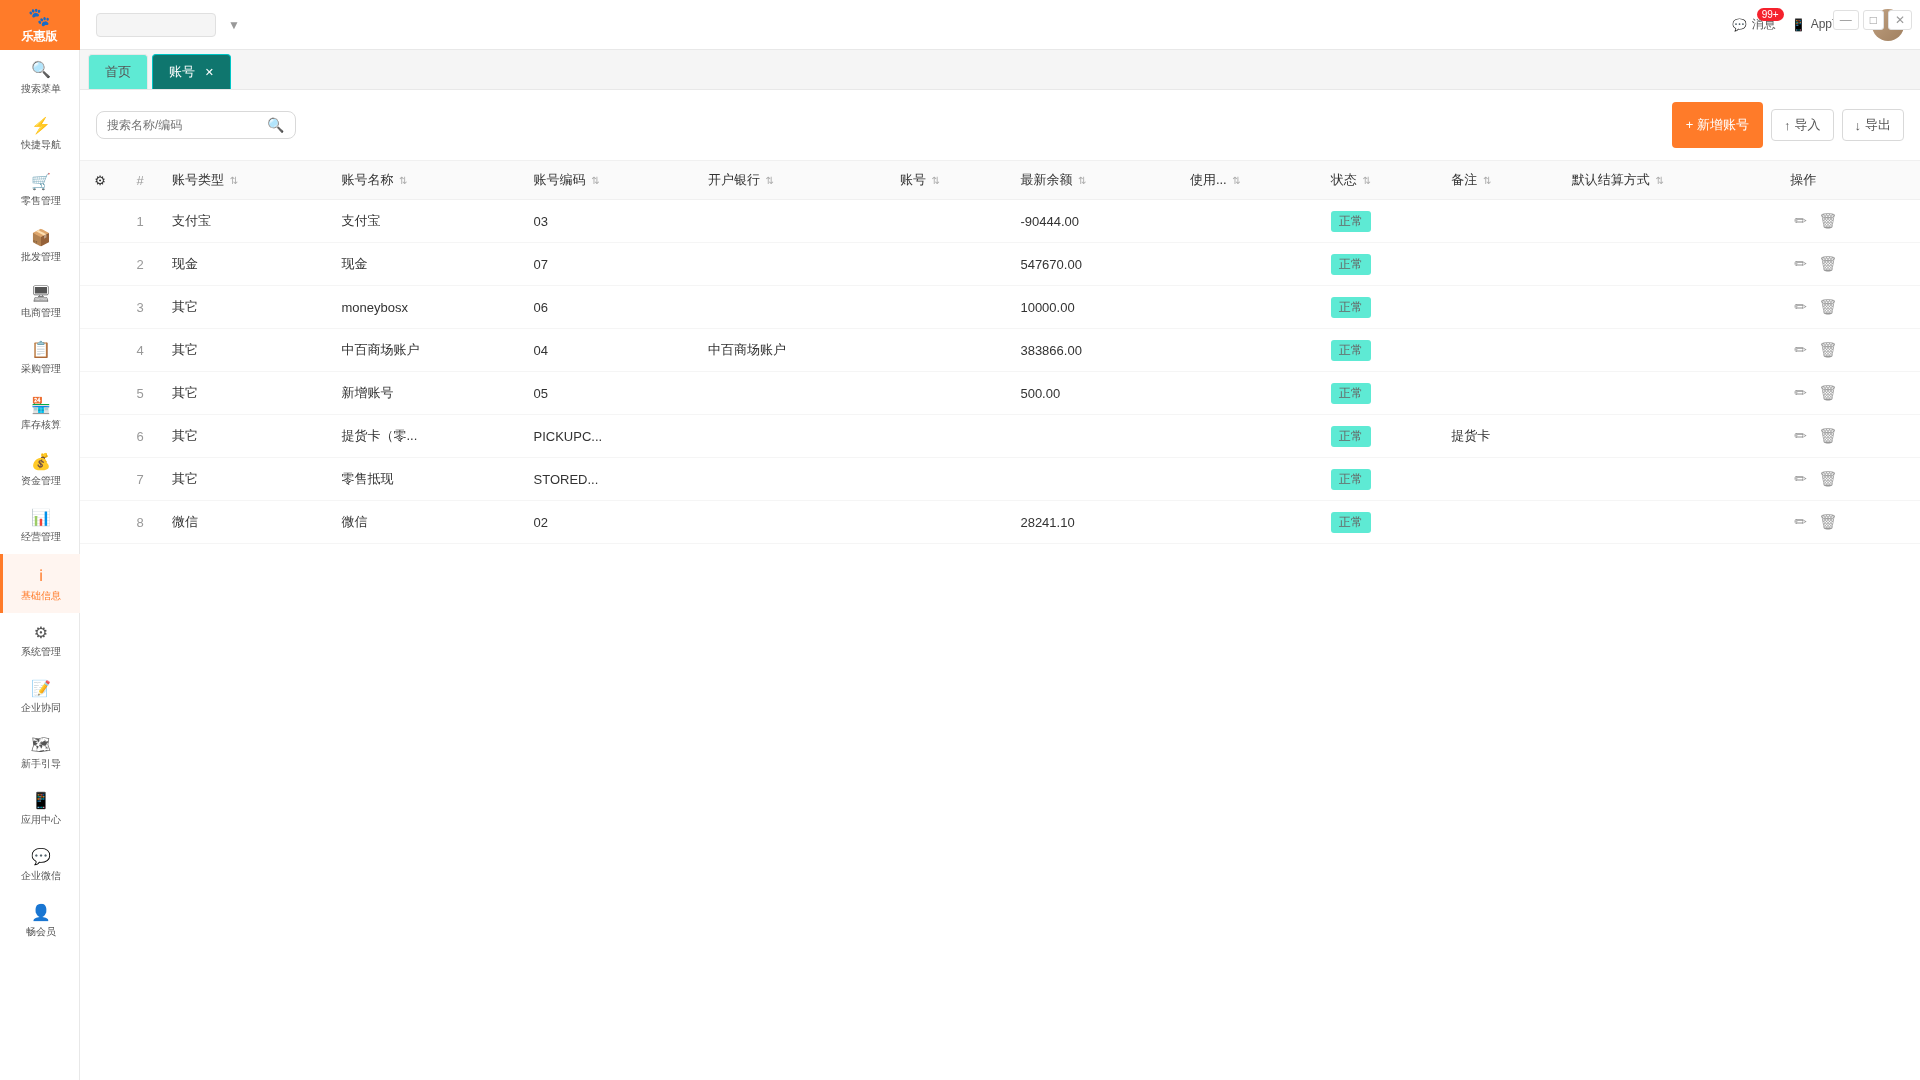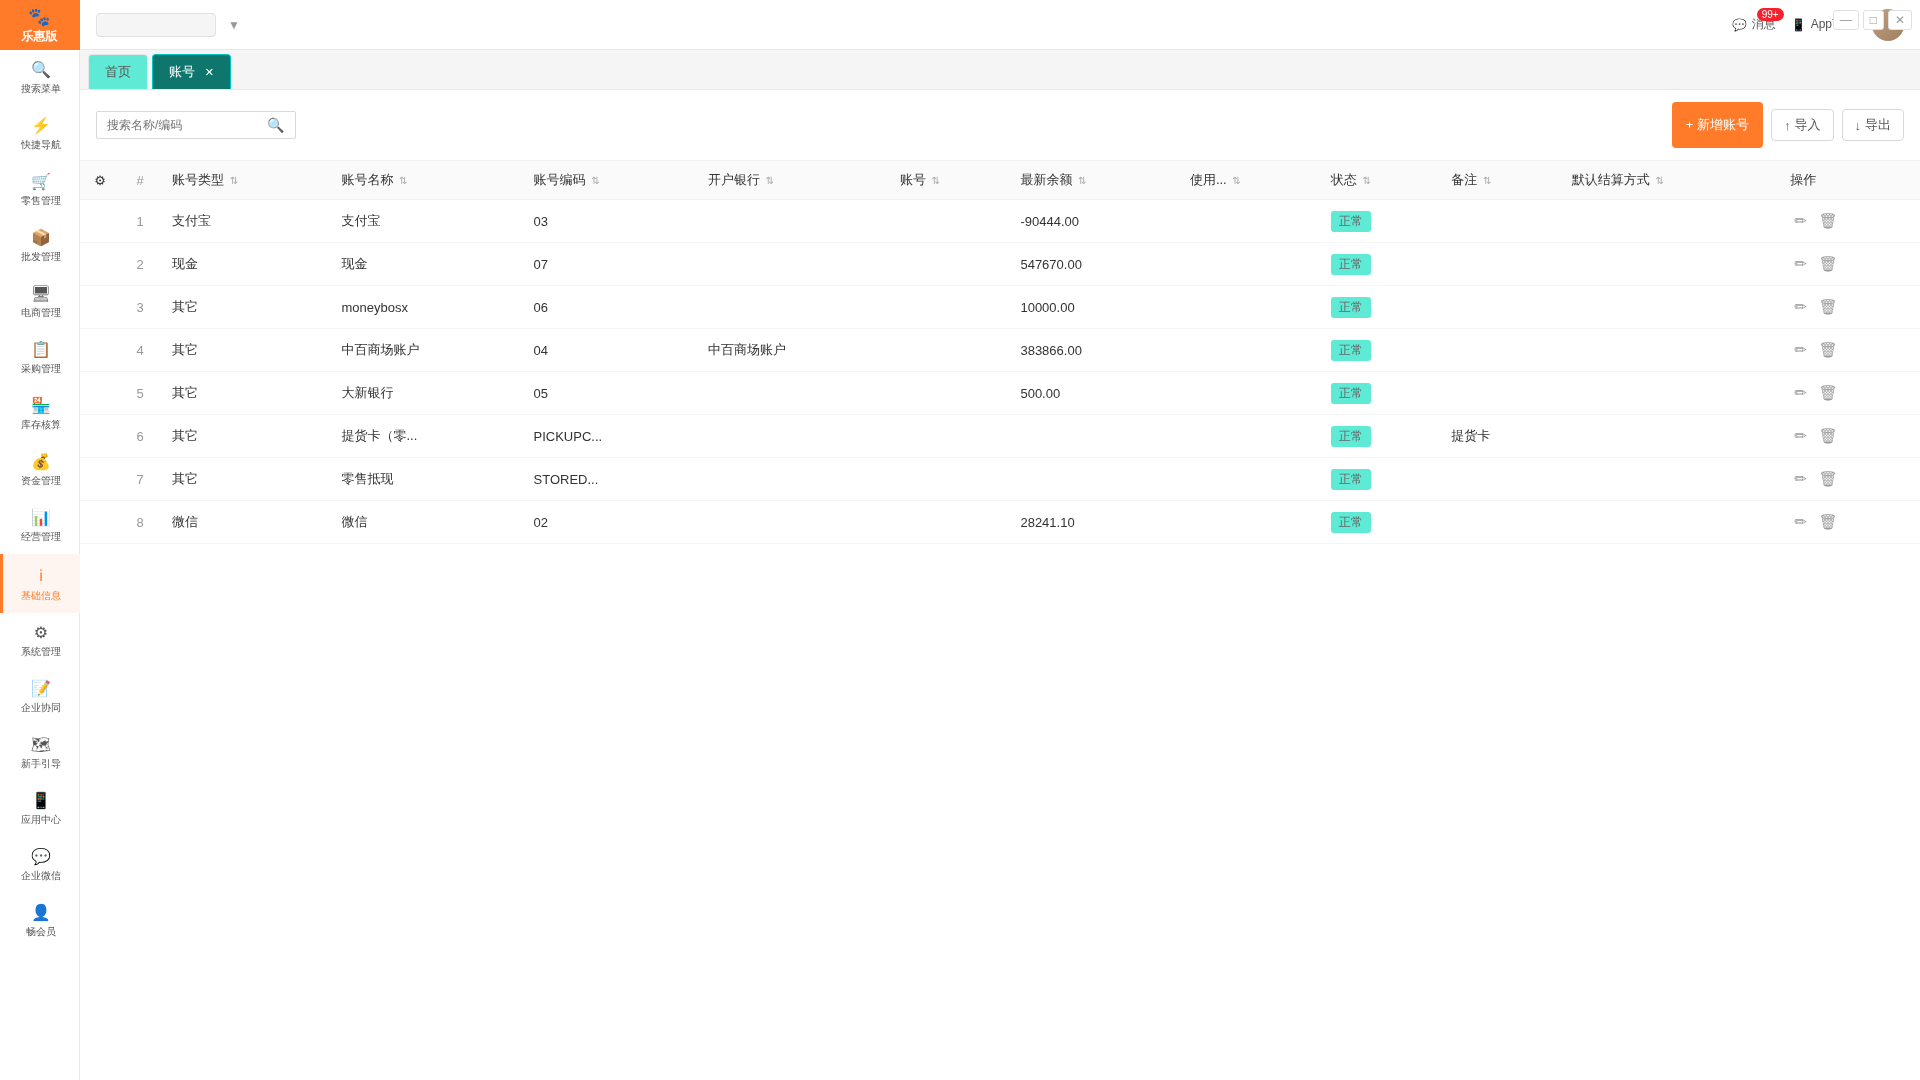--- a/index.html
+++ b/index.html
@@ -177,21 +177,21 @@
       border-bottom: 1px solid #f0f0f0;
       flex-shrink: 0;
     }
     .toolbar-left {
       display: flex;
       align-items: center;
       gap: 8px;
     }
     .search-input-wrap {
       border: 1px solid #d9d9d9;
-      border-radius: 2px;
+      border-radius: 8px;
       padding: 5px 10px;
       display: flex;
       align-items: center;
       gap: 6px;
       width: 200px;
     }
     .search-input {
       border: none;
       outline: none;
       font-size: 12px;
@@ -590,21 +590,21 @@
       <td></td>
       <td>
         <button class="action-btn" title="编辑">✏</button>
         <button class="action-btn" title="删除">🗑</button>
       </td>
     </tr>
             <tr>
       <td class="index-col"></td>
       <td class="index-col">5</td>
       <td>其它</td>
-      <td>大新银行</td>
+      <td>新增账号</td>
       <td>05</td>
       <td></td>
       <td></td>
       <td>500.00</td>
       <td></td>
       <td><span class="status-badge status-normal">正常</span></td>
       <td></td>
       <td></td>
       <td>
         <button class="action-btn" title="编辑">✏</button>

